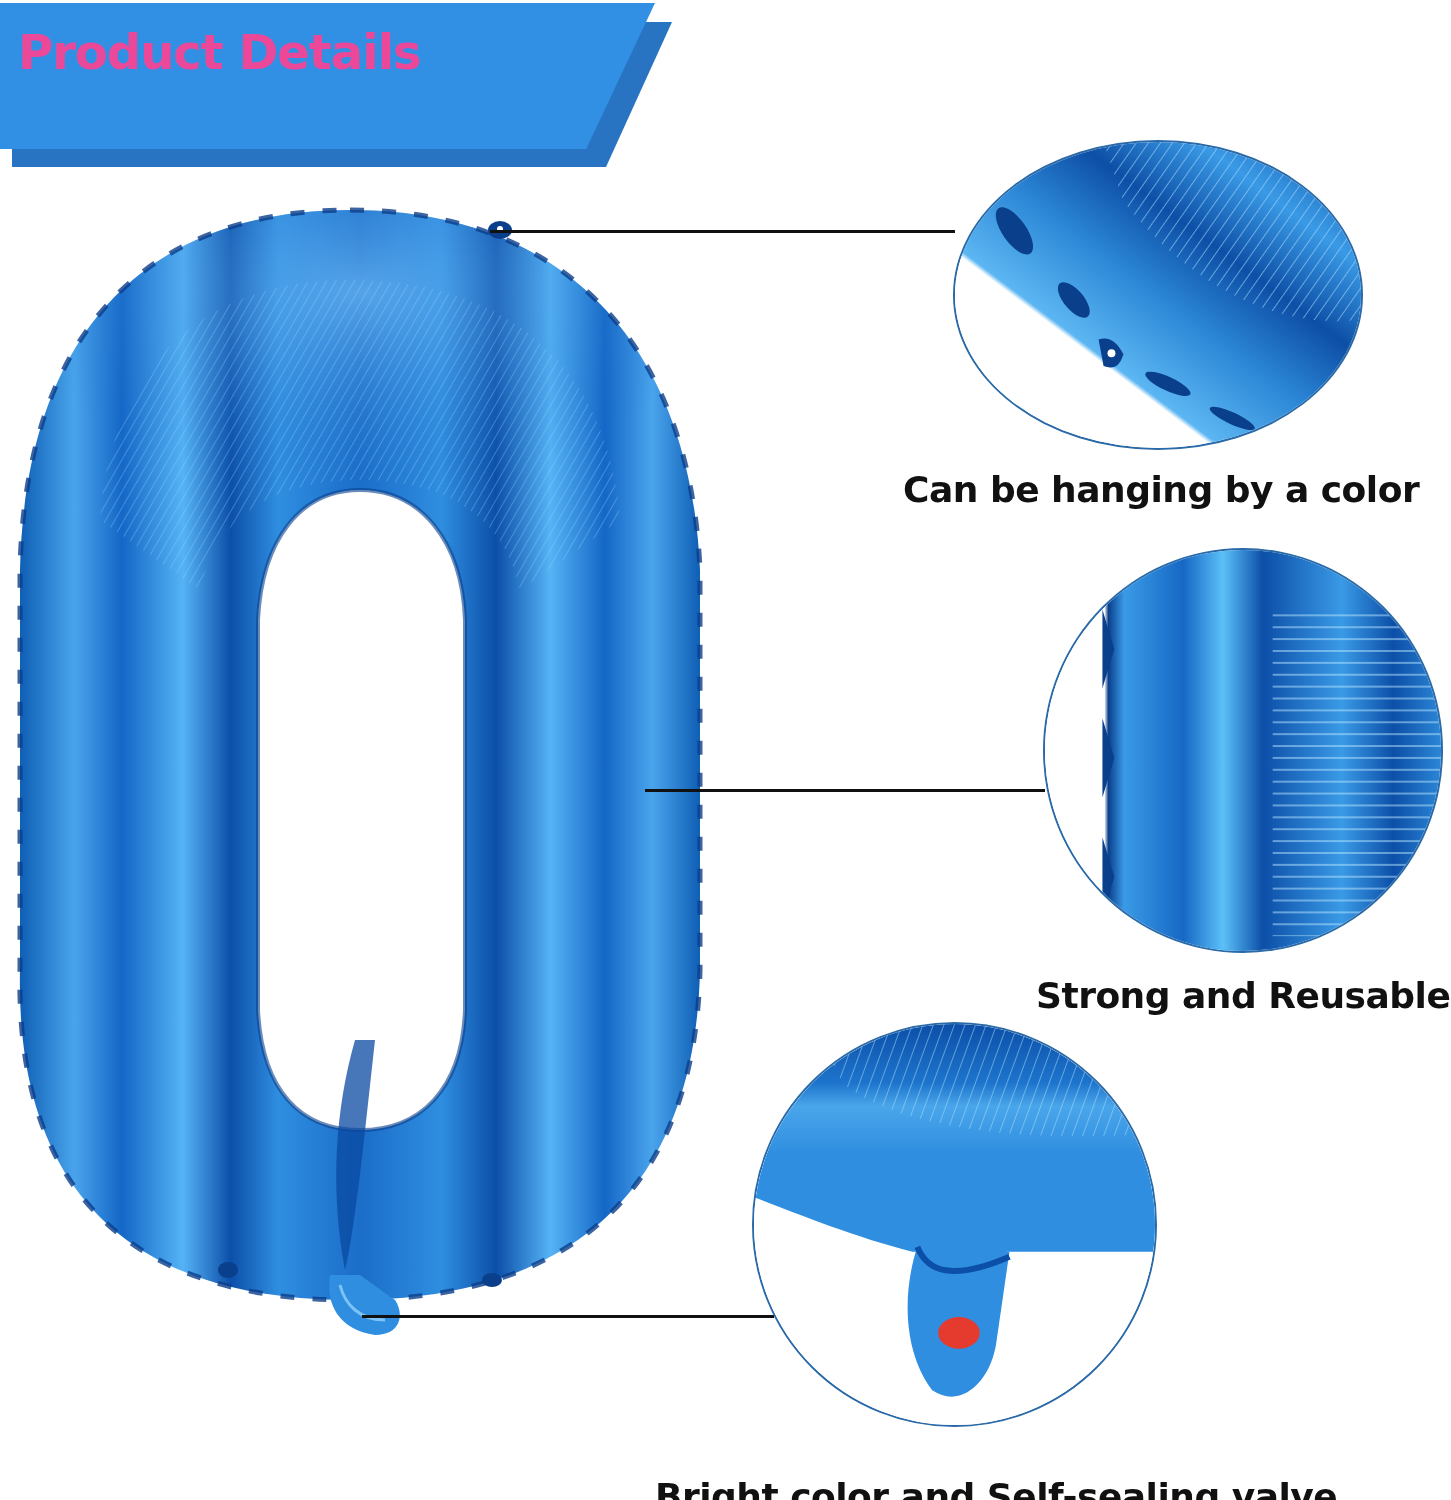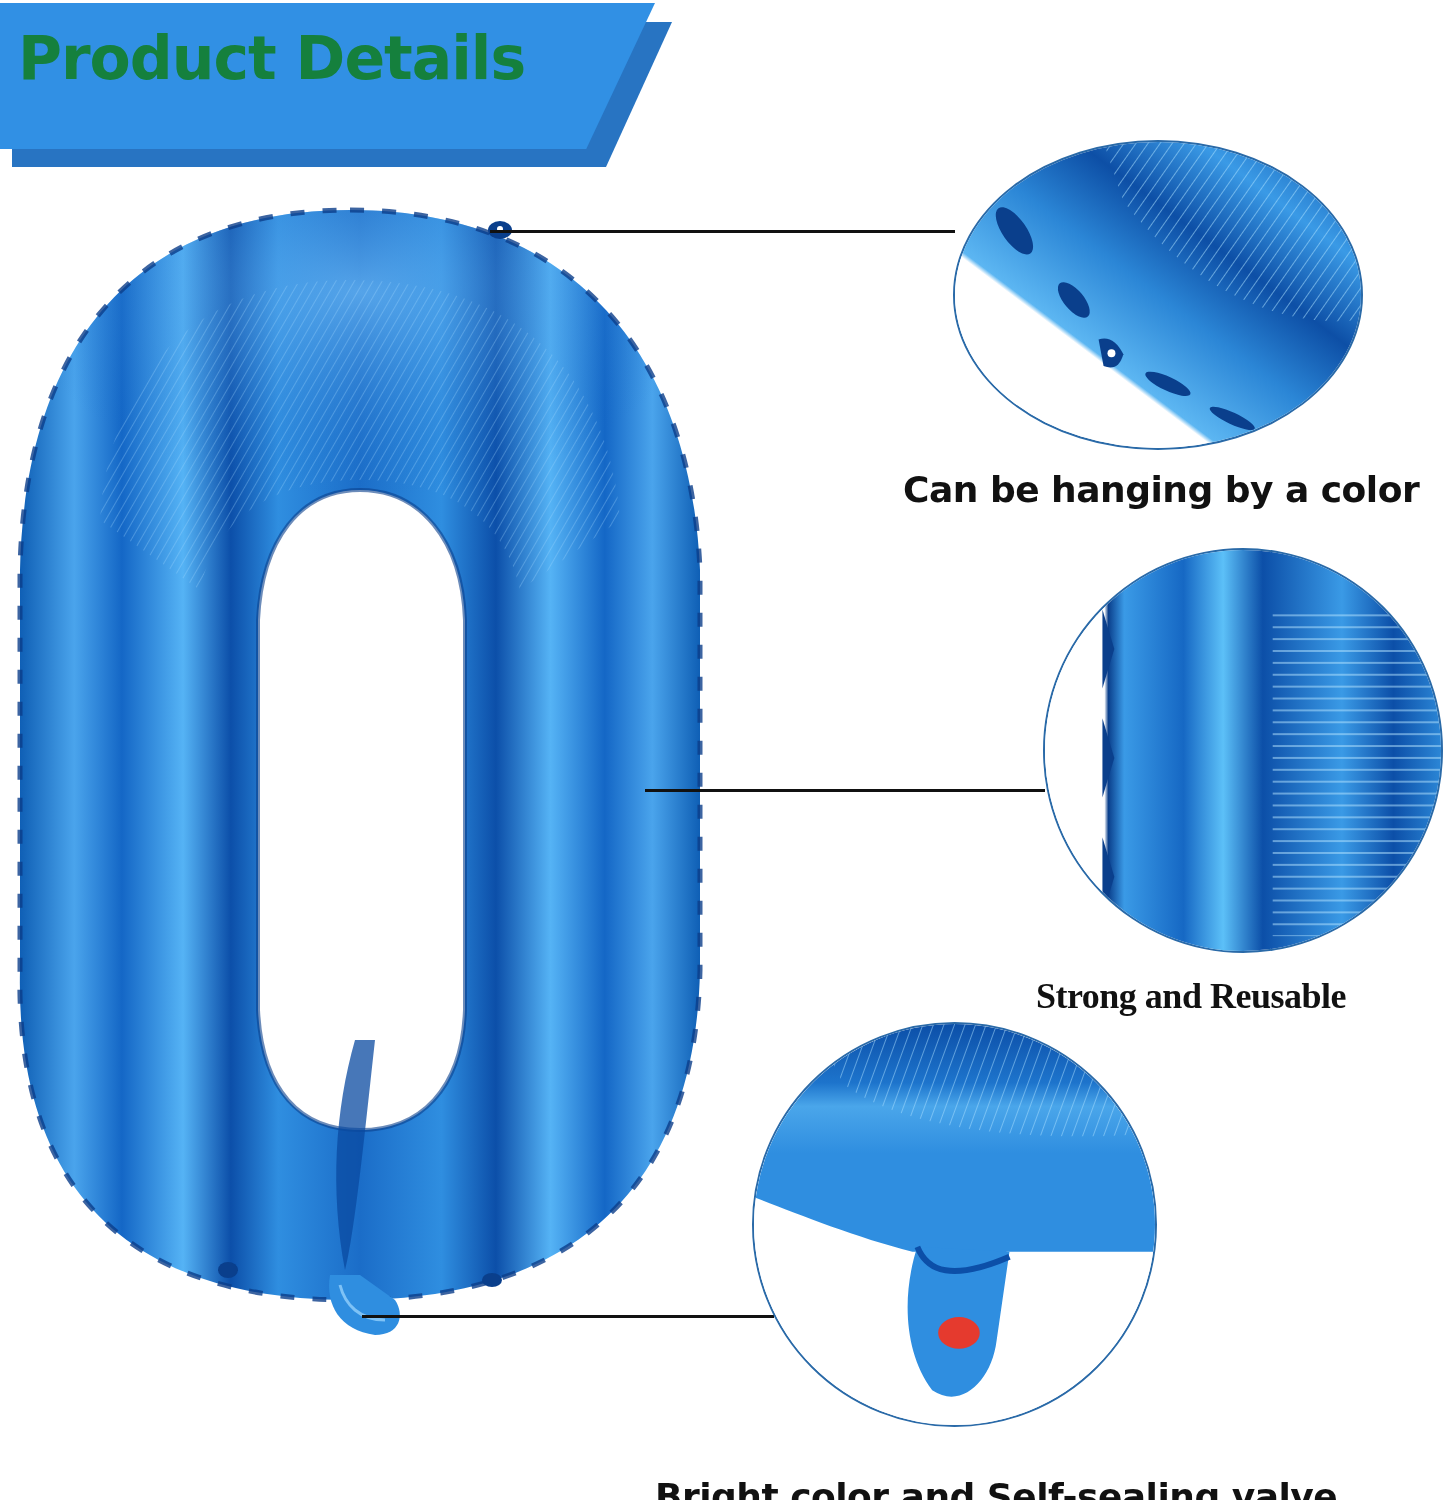--- a/index.html
+++ b/index.html
@@ -24,23 +24,23 @@
     }
     .banner {
       left: 0; top: 3px; width: 655px; height: 146px;
       background: #3190e4;
       clip-path: polygon(0 0, 100% 0, 89.5% 100%, 0 100%);
     }
     .banner-title {
       left: 18px; top: 28px;
       font-family: "DejaVu Sans", sans-serif;
       font-weight: bold;
-      font-size: 60px;
+      font-size: 48px;
       letter-spacing: -1px;
-      color: #15803d;
+      color: #ec4899;
       line-height: 1;
       white-space: nowrap;
     }
 
     
     .balloon-svg { left: 0; top: 190px; }
 
     
     .connector {
       height: 3px;
@@ -192,21 +192,21 @@
     </defs>
     <rect width="400" height="405" fill="url(#c2)"></rect>
     <rect x="230" y="60" width="170" height="330" fill="url(#c2p)"></rect>
     <g fill="#0a3f8c">
       <path d="M58 60 l 12 40 l -12 40 z"></path>
       <path d="M58 170 l 12 40 l -12 40 z"></path>
       <path d="M58 290 l 12 40 l -12 40 z"></path>
     </g>
   </svg>
 </div>
-<div class="abs caption" style="left:1036px; top:978px;font-family:Liberation Serif, serif;">Strong and Reusable</div>
+<div class="abs caption" style="left:1036px; top:978px;">Strong and Reusable</div>
 
 <div class="abs detail-circle" style="left:752px; top:1022px; width:405px; height:405px;">
   <svg viewBox="0 0 405 405" preserveAspectRatio="none">
     <defs>
       <linearGradient id="c3" x1="0" x2="0" y1="0" y2="1">
         <stop offset="0" stop-color="#0c4fa8"></stop>
         <stop offset="0.25" stop-color="#1d74cc"></stop>
         <stop offset="0.35" stop-color="#4aa6ea"></stop>
         <stop offset="0.55" stop-color="#2f8ee0"></stop>
         <stop offset="1" stop-color="#2f8ee0"></stop>

